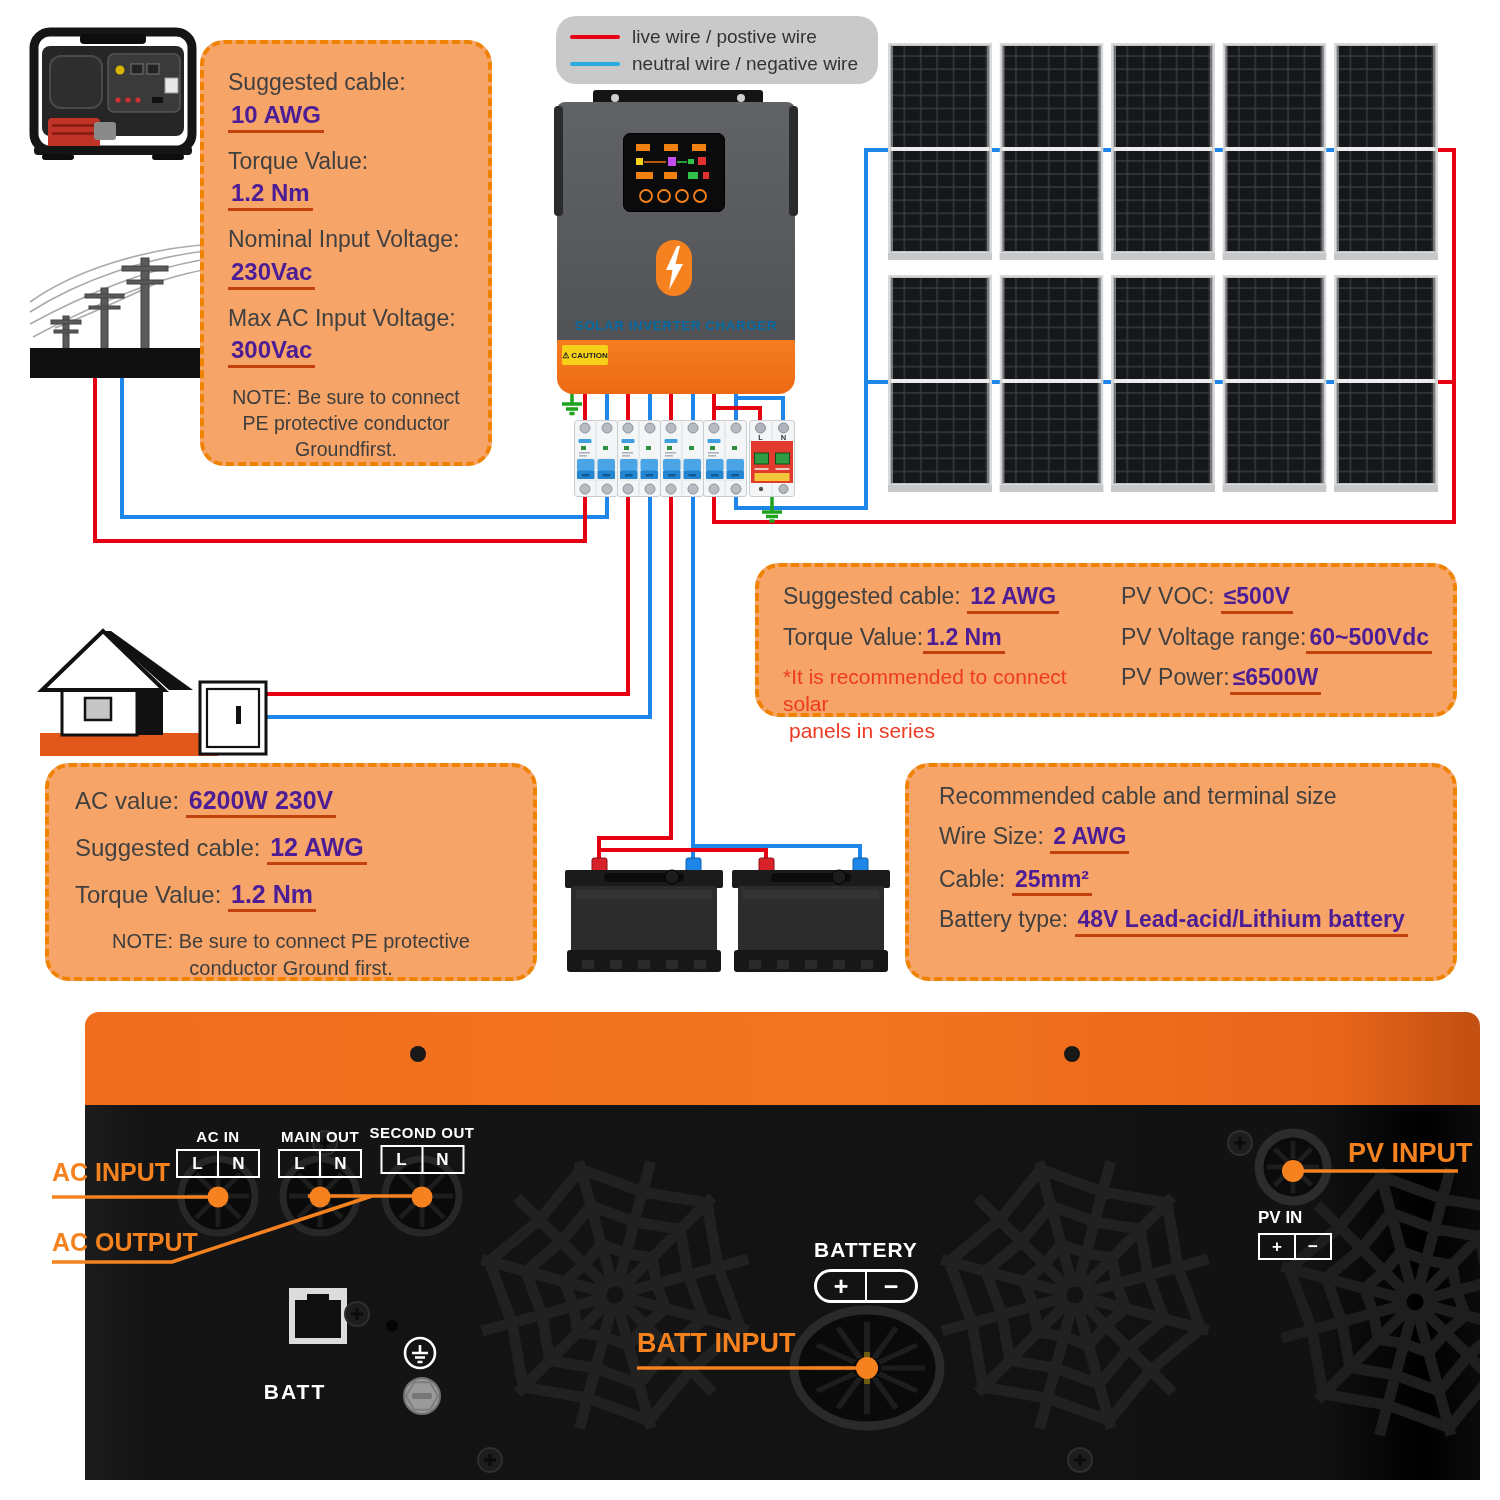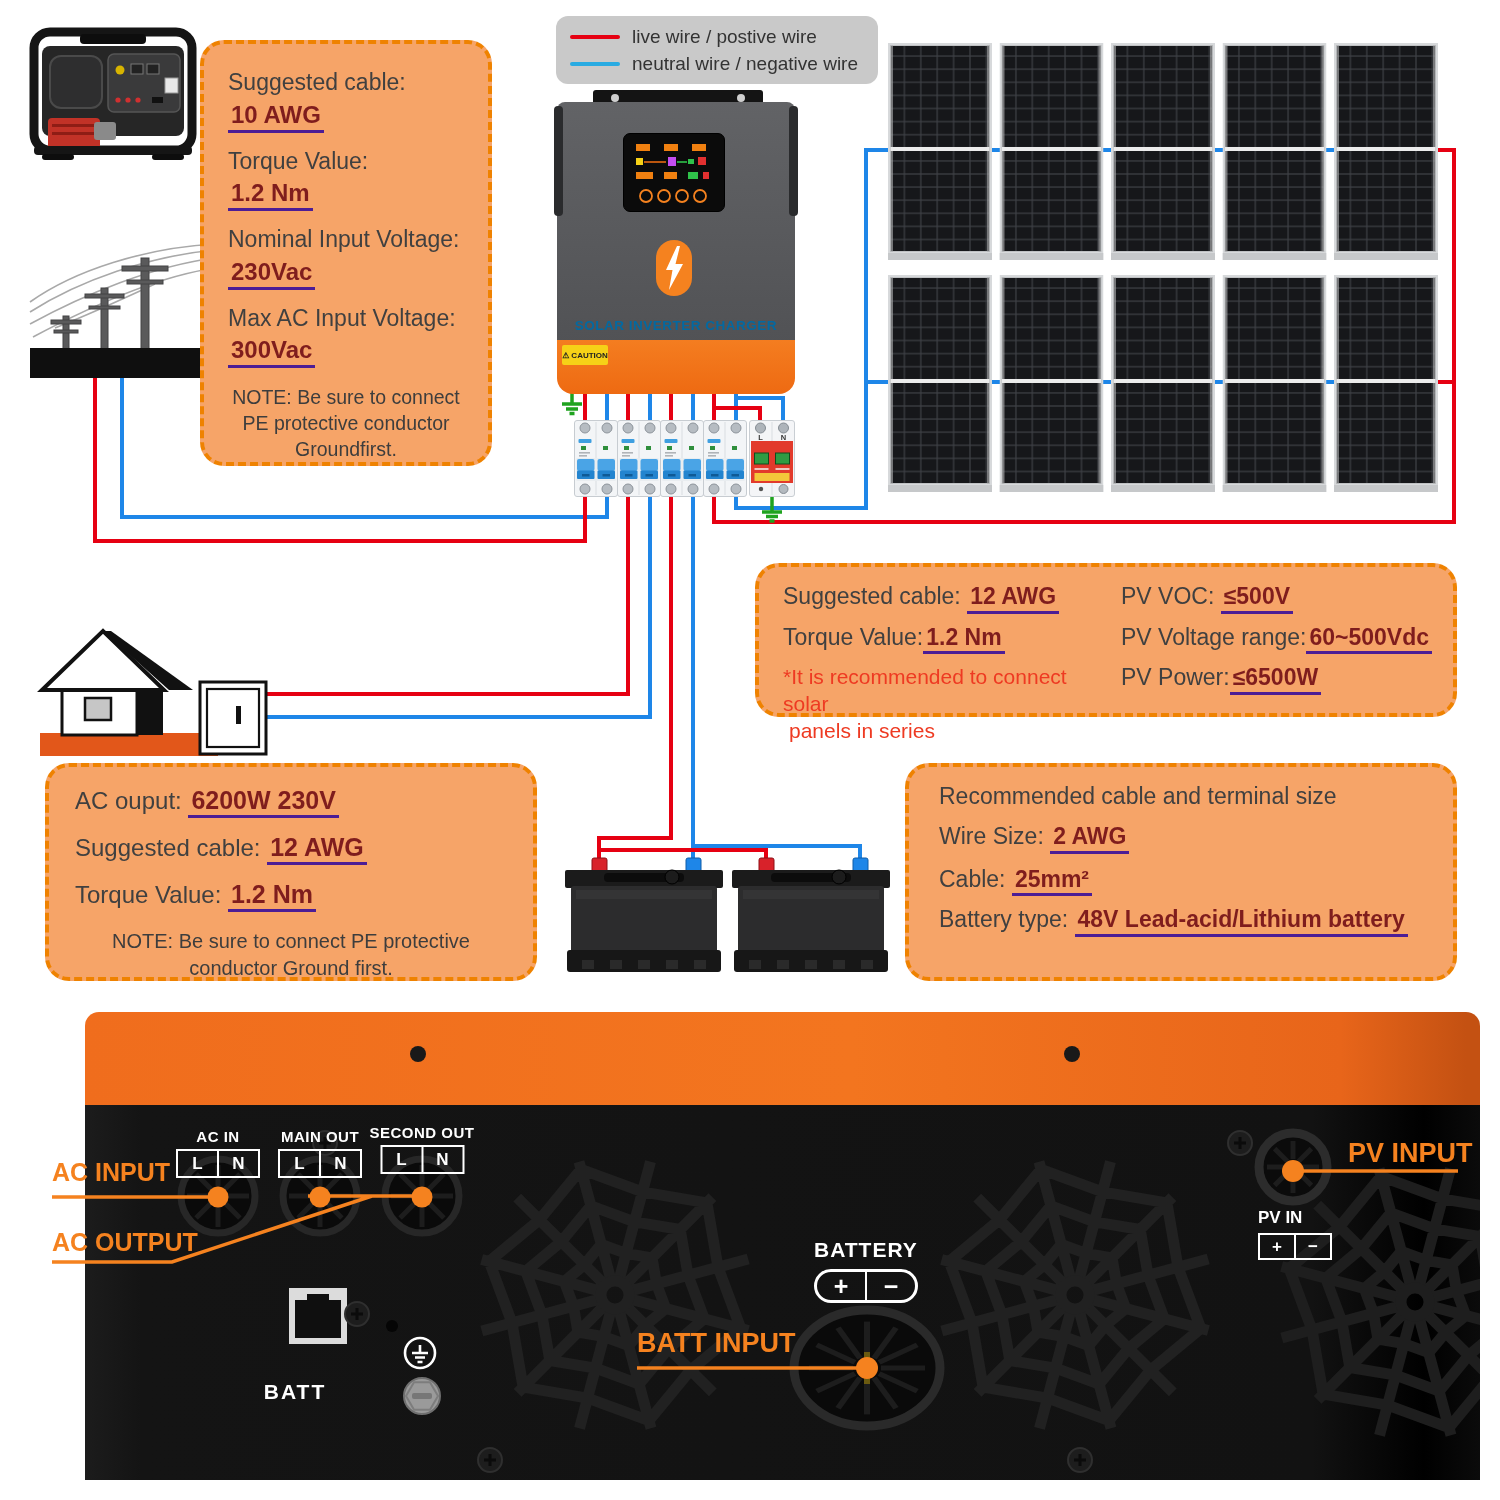--- a/index.html
+++ b/index.html
@@ -6,30 +6,30 @@
   #canvas{position:relative;width:1500px;height:1500px;background:#fff;overflow:hidden;
           font-family:"Liberation Sans",sans-serif;}
   svg{display:block;}
   #wires-svg{position:absolute;left:0;top:0;z-index:1;}
   #overlay-svg{position:absolute;left:0;top:0;z-index:6;pointer-events:none;}
 
   
   .obox{position:absolute;background:#f6a468;border:4px dashed #ef8200;border-radius:24px;
         color:#3d3d3d;z-index:2;box-sizing:border-box;}
   .blbl{font-size:23px;color:#404040;line-height:1.25;margin-top:14px;}
-  .bval{font-size:24px;font-weight:bold;color:#7f1d1d;border-bottom:3px solid #4c1d95;
+  .bval{font-size:24px;font-weight:bold;color:#4c1d95;border-bottom:3px solid #c2410c;
         display:inline-block;line-height:1.2;padding:0 3px;margin-top:4px;}
   .irow{margin-bottom:10px;font-size:23px;color:#404040;}
   .irow .bval{font-size:23px;margin-top:0;}
   .note{font-size:19.5px;color:#3d3d3d;line-height:1.34;margin-top:16px;text-align:center;}
   .redtext{color:#ee3a22;font-size:21px;line-height:1.28;margin-top:4px;}
 
   
   .legend{position:absolute;left:556px;top:16px;width:322px;height:68px;background:#c9c9c9;
-          border-radius:12px;z-index:2;display:flex;flex-direction:column;justify-content:center;
+          border-radius:20px;z-index:2;display:flex;flex-direction:column;justify-content:center;
           gap:5px;padding:0 14px;box-sizing:border-box;}
   .legrow{display:flex;align-items:center;gap:12px;}
   .legline{width:50px;height:4px;border-radius:2px;flex:0 0 auto;}
   .legtxt{font-size:19px;color:#333;}
 
   
   .inverter{position:absolute;left:557px;top:88px;width:238px;height:306px;z-index:2;}
   .inv-bracket{position:absolute;left:36px;top:2px;width:170px;height:15px;background:#141414;border-radius:3px;}
   .inv-bracket i{position:absolute;top:4px;width:8px;height:8px;border-radius:50%;background:#cfcfcf;}
   .inv-body{position:absolute;left:0;top:14px;width:238px;height:242px;border-radius:8px 8px 0 0;
@@ -350,21 +350,21 @@
     </div>
     <div style="position:absolute;left:362px;top:16px;width:330px">
       <div class="irow"><span>PV VOC:</span>
         <span class="bval">≤500V</span></div>
       <div class="irow"><span>PV Voltage range:</span><span class="bval">60~500Vdc</span></div>
       <div class="irow"><span>PV Power:</span><span class="bval">≤6500W</span></div>
     </div>
   </div>
 
   <div class="obox" style="left:45px;top:763px;width:492px;height:218px;padding:18px 26px 0 26px">
-    <div class="irow" style="font-size:24px;margin-bottom:14px"><span>AC ouput:</span>
+    <div class="irow" style="font-size:24px;margin-bottom:14px"><span>AC value:</span>
       <span class="bval" style="font-size:25px">6200W 230V</span></div>
     <div class="irow" style="font-size:24px;margin-bottom:14px"><span>Suggested cable:</span>
       <span class="bval" style="font-size:25px">12 AWG</span></div>
     <div class="irow" style="font-size:24px"><span>Torque Value:</span>
       <span class="bval" style="font-size:25px">1.2 Nm</span></div>
     <div class="note" style="font-size:20px">NOTE: Be sure to connect PE protective conductor Ground first.</div>
   </div>
 
   <div class="obox" style="left:905px;top:763px;width:552px;height:218px;padding:16px 20px 0 30px">
     <div class="irow" style="margin-bottom:13px">Recommended cable and terminal size</div>

